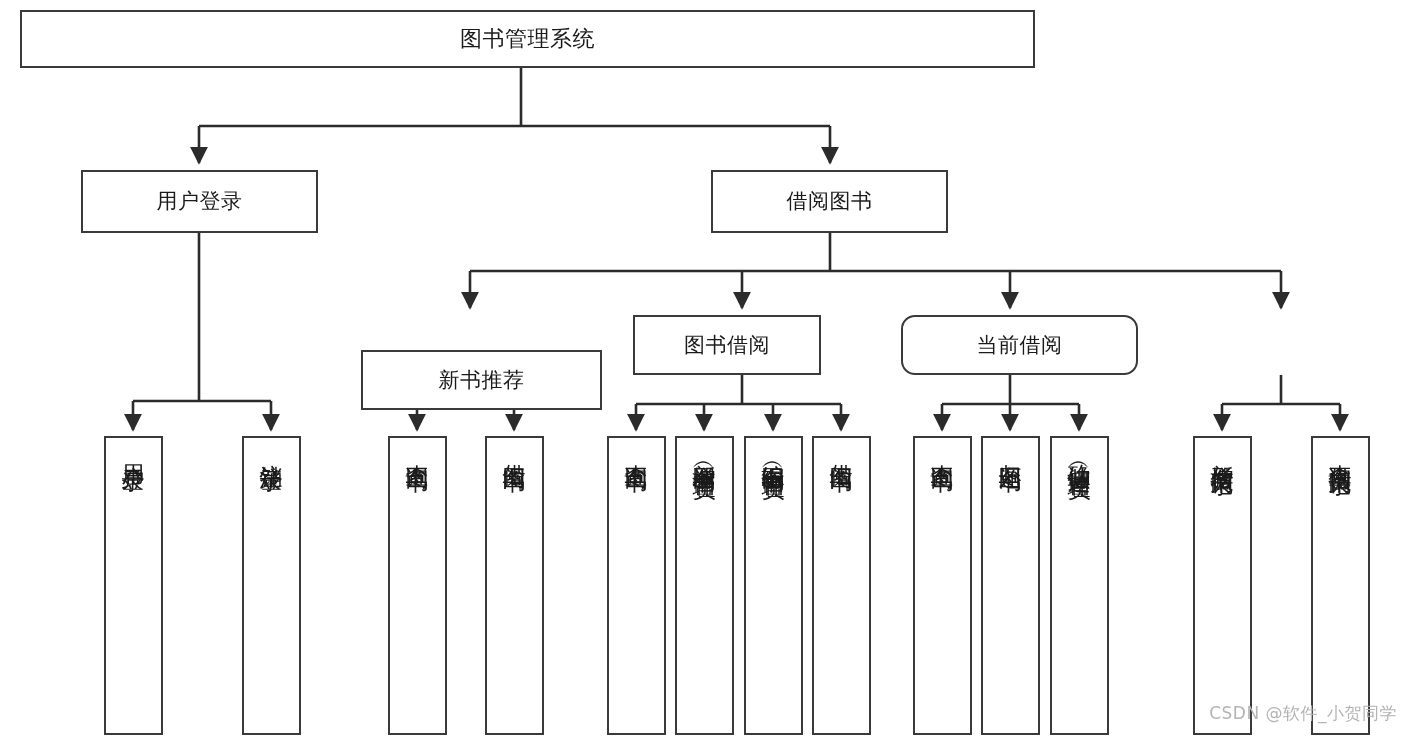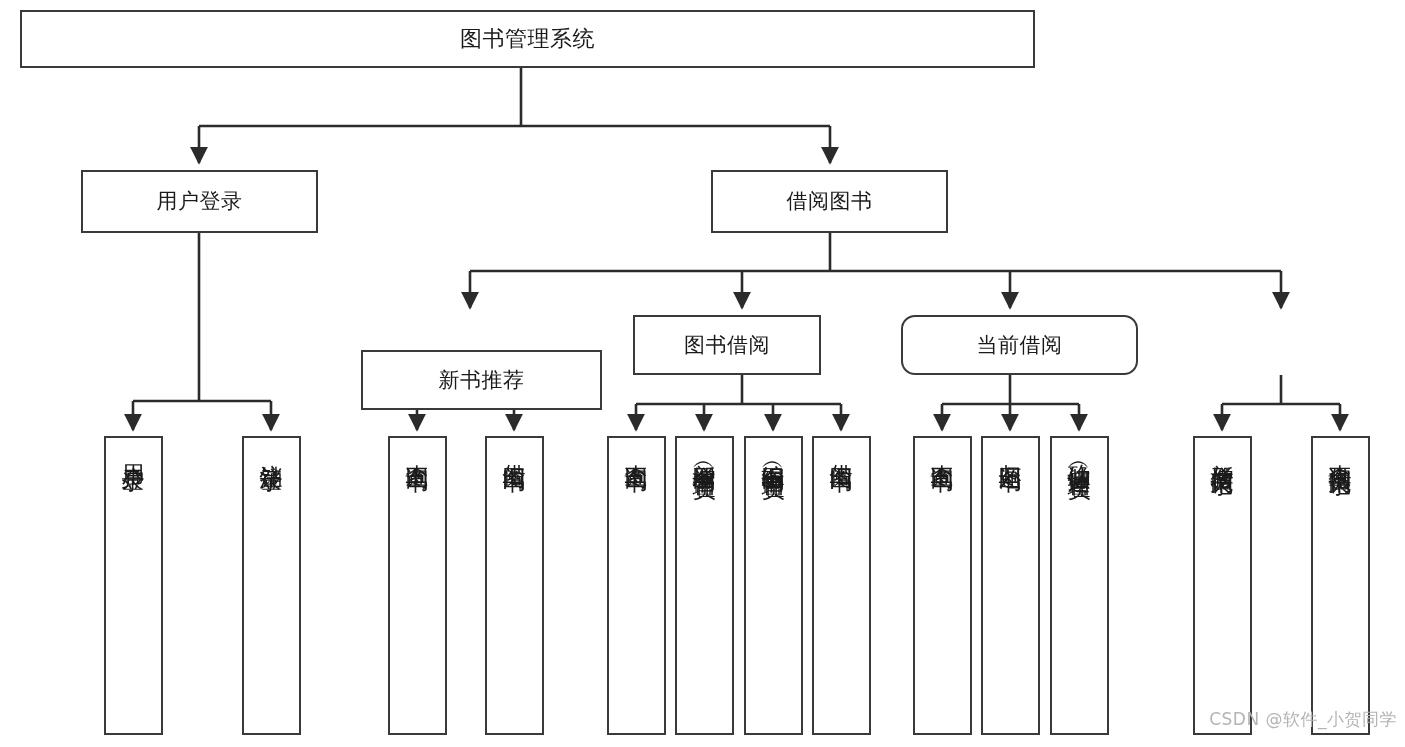--- a/index.html
+++ b/index.html
@@ -60,21 +60,21 @@
     line-height: 1.05;
     letter-spacing: 2px;
     white-space: nowrap;
   }
   .node.root .node-label {
     font-size: 22px;
   }
   .watermark {
     position: absolute;
     right: 8px;
-    bottom: 16px;
+    bottom: 22px;
     font-size: 17px;
     color: #b4b4b4;
     letter-spacing: 0.5px;
     z-index: 5;
     white-space: nowrap;
     font-family: "DejaVu Sans", "Liberation Sans", sans-serif;
   }
 </style>
 </head>
 <body>

